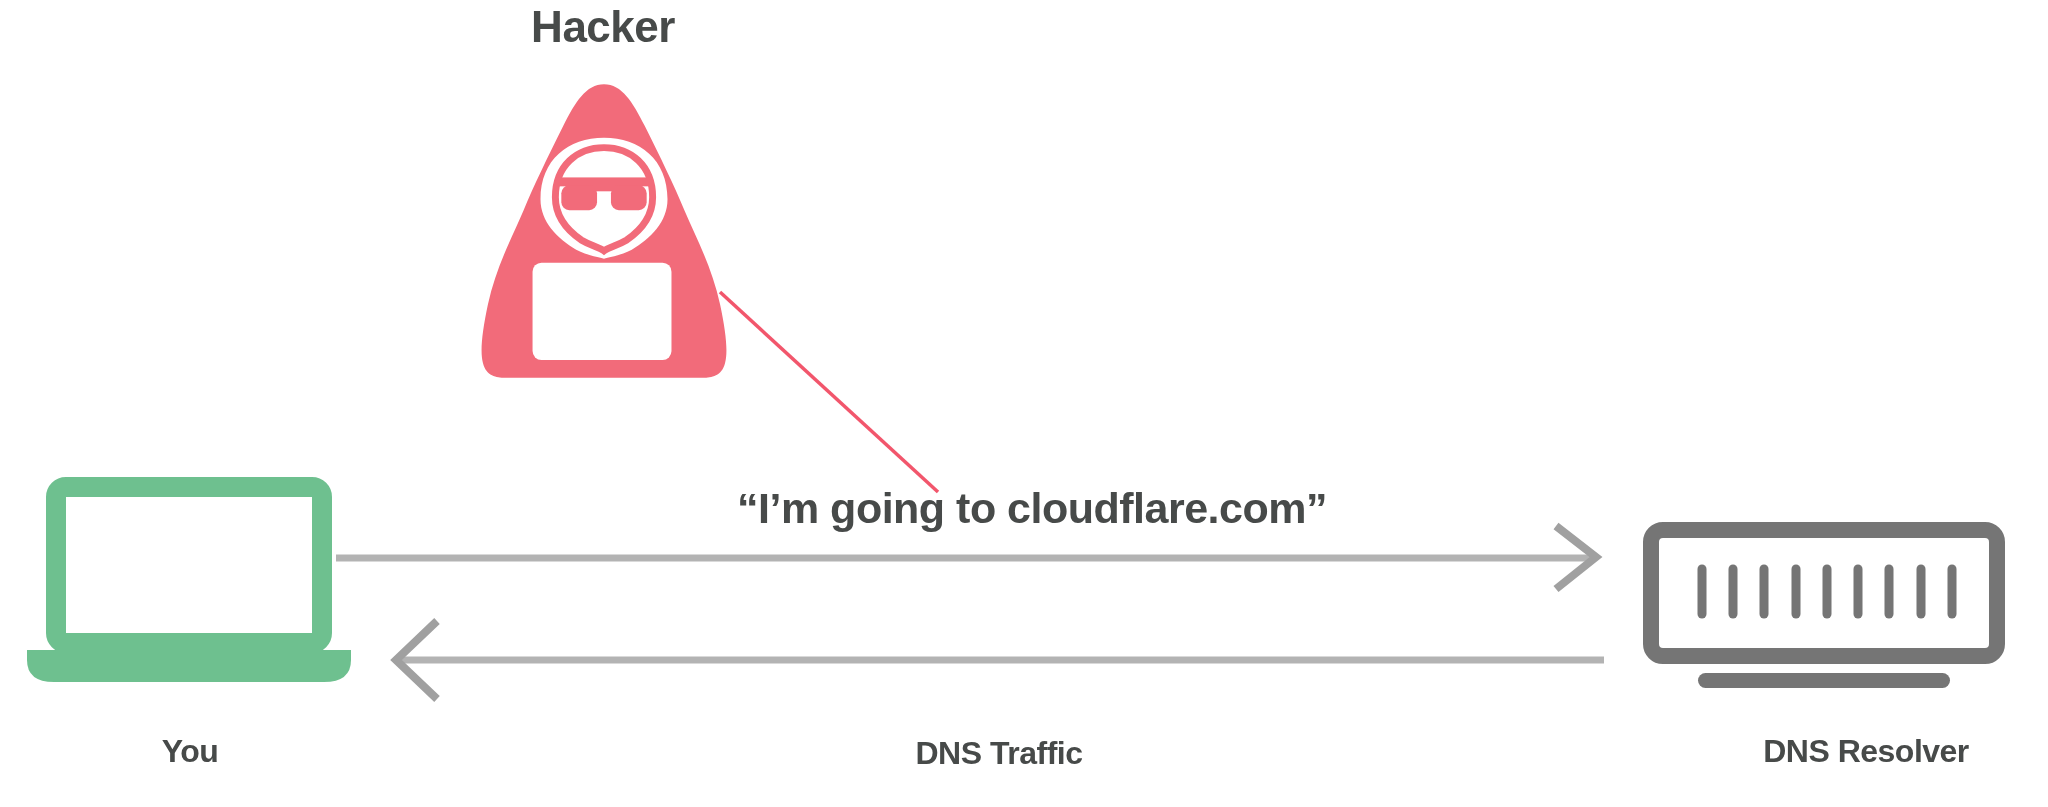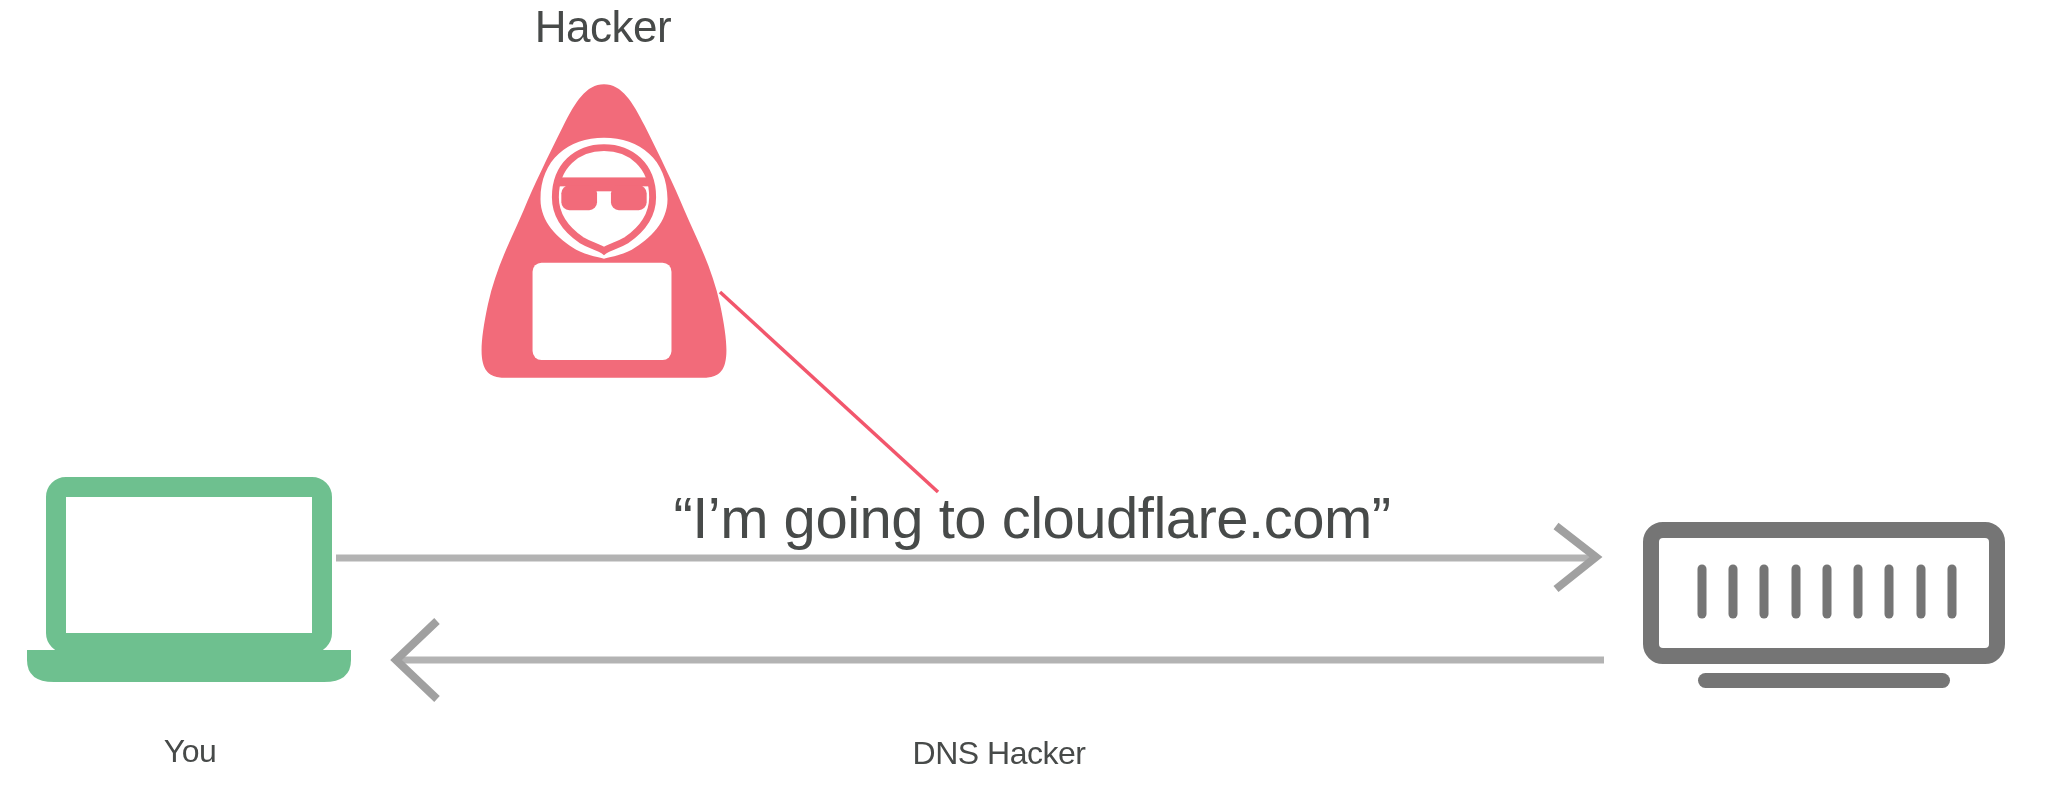--- a/index.html
+++ b/index.html
@@ -6,28 +6,28 @@
   .canvas{
     position:relative;
     width:2048px;height:807px;
     background:#ffffff;
     overflow:hidden;
     font-family:"Liberation Sans", sans-serif;
   }
   .lbl{
     position:absolute;
     transform:translateX(-50%);
-    font-weight:400;
+    font-weight:700;
     color:#474a49;
     letter-spacing:-0.5px;
     white-space:nowrap;
   }
   .lbl-top{font-size:44px;}
   .lbl-node{font-size:32px;}
-  .lbl-msg{font-size:58px;}
+  .lbl-msg{font-size:43px;}
   svg{position:absolute;display:block;}
 </style>
 </head>
 <body>
 
 <div class="canvas">
 
   <svg style="left:0;top:0;width:2048px;height:807px" viewBox="0 0 2048 807">
 
     <g>
@@ -99,16 +99,17 @@
     </g>
     <rect x="63" y="158" width="252" height="15" rx="7.5" fill="#757575"></rect>
   </svg>
 
   <div class="lbl lbl-top" style="left:603px;top:2px">Hacker</div>
 
   <div class="lbl lbl-msg" style="left:1032px;top:484px">“I’m going to cloudflare.com”</div>
 
   <div class="lbl lbl-node" style="left:190px;top:733px">You</div>
 
-  <div class="lbl lbl-node" style="left:999px;top:735px">DNS Hacker</div>
+  <div class="lbl lbl-node" style="left:999px;top:735px">DNS Traffic</div>
 
+  <div class="lbl lbl-node" style="left:1866px;top:733px">DNS Resolver</div>
 
 </div>
 
 </body></html>

